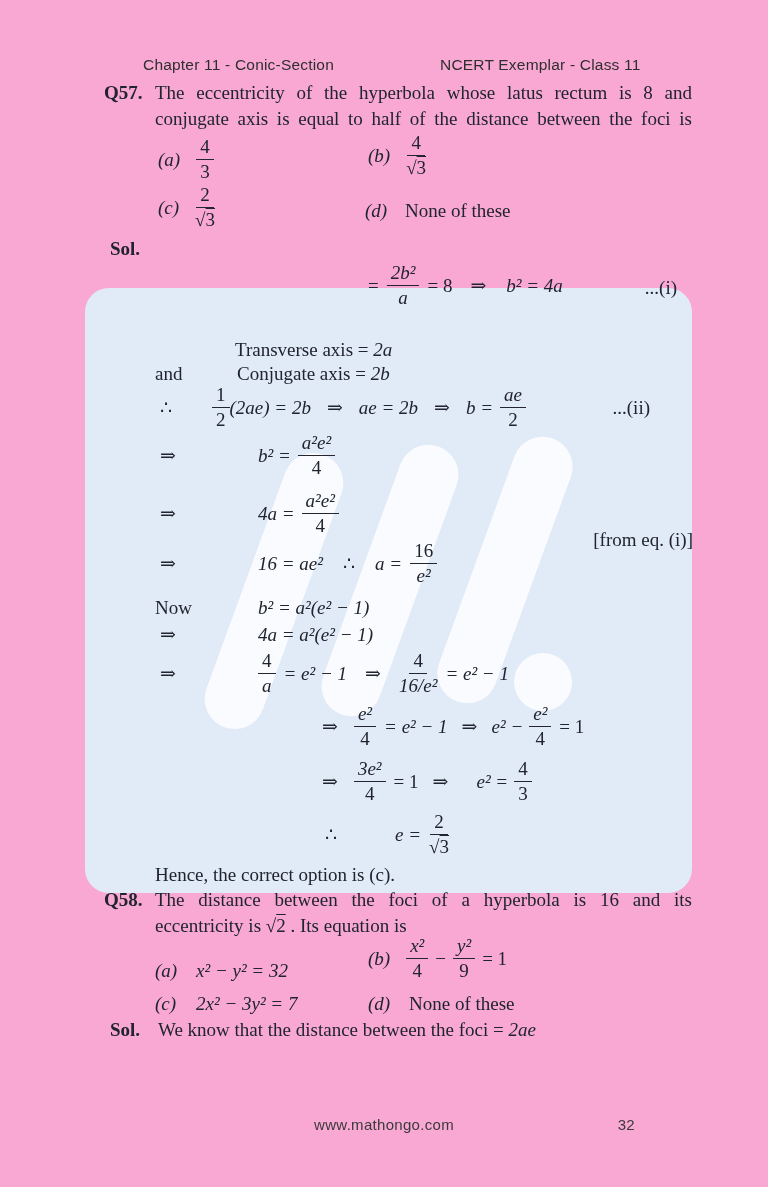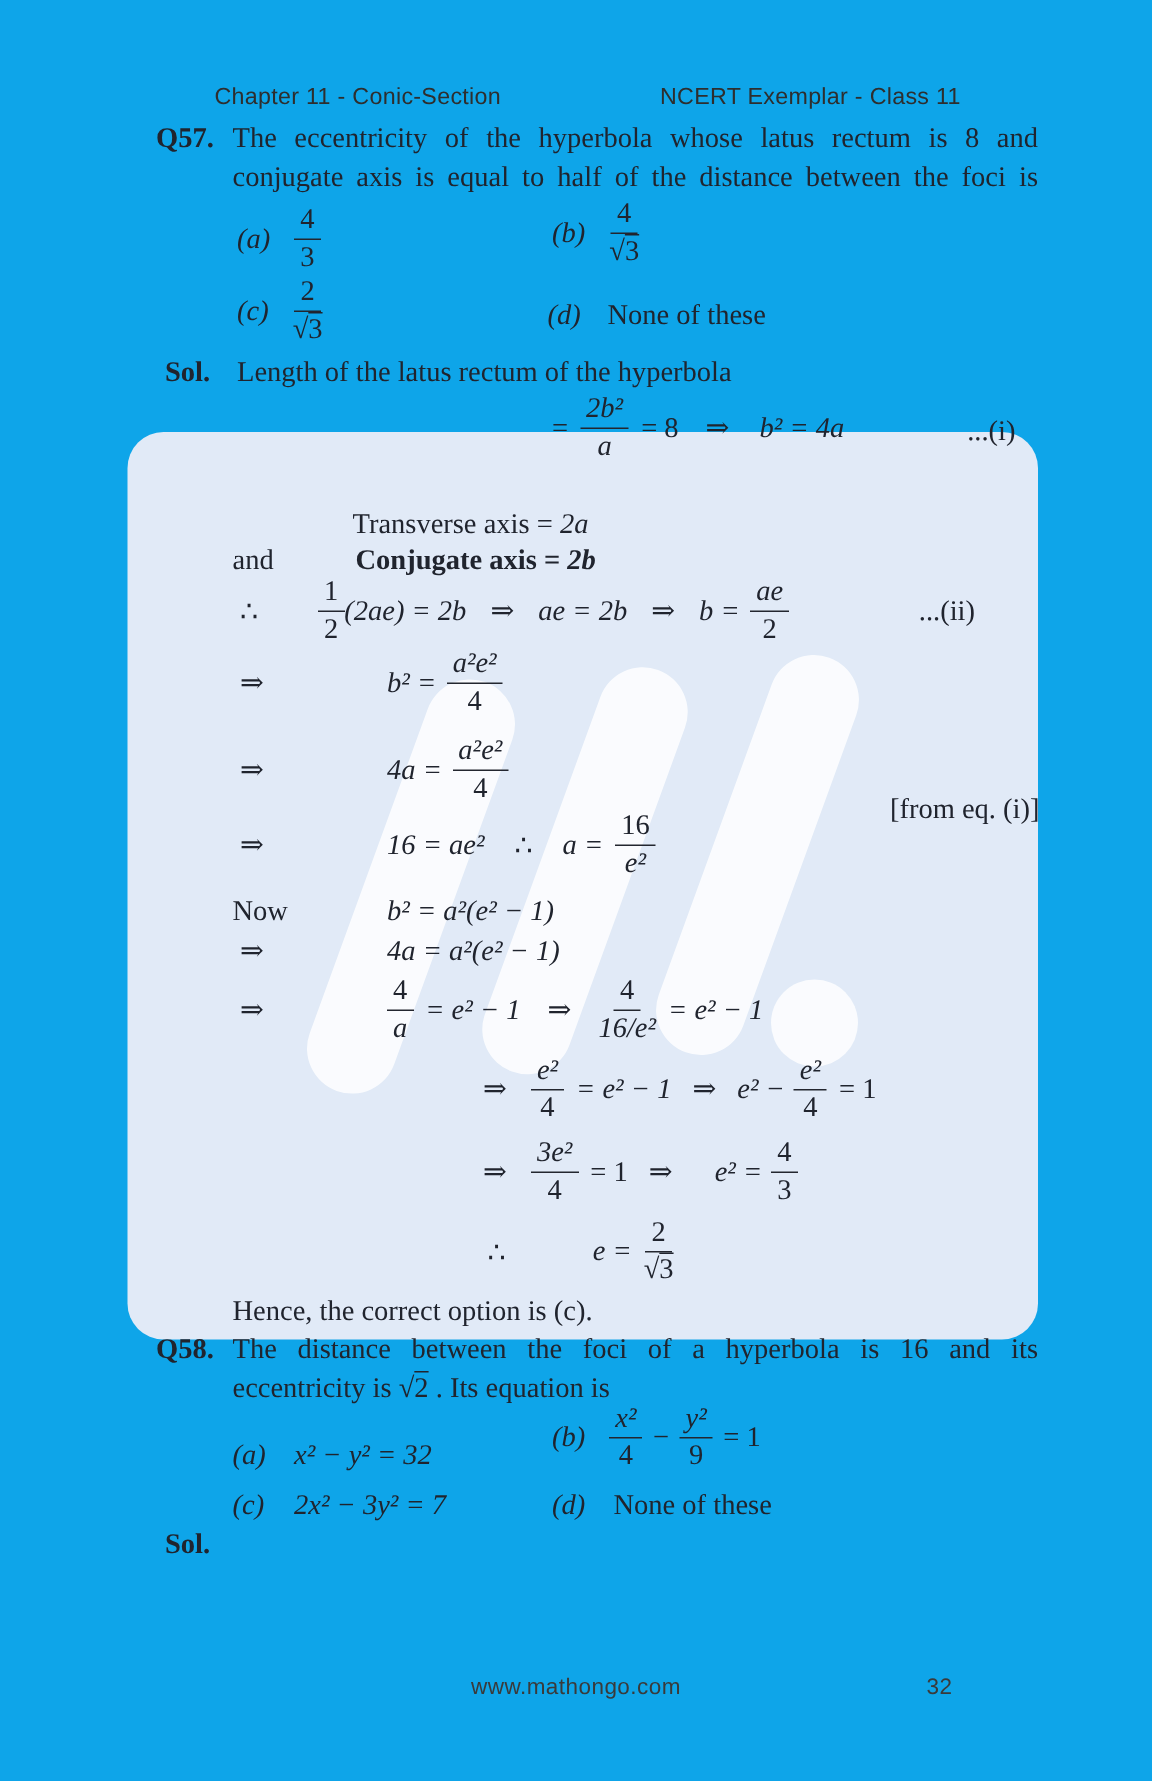--- a/index.html
+++ b/index.html
@@ -1,16 +1,16 @@
 <!DOCTYPE html>
 <html><head>
 <meta charset="utf-8">
 <style>
   html,body{margin:0;padding:0;background:#ffffff;}
-  .page{position:relative;width:768px;height:1187px;background:#0ea5e9;overflow:hidden;
+  .page{position:relative;width:768px;height:1187px;background:#f9a8d4;overflow:hidden;
         font-family:"Liberation Serif","DejaVu Serif",serif;color:#20242e;font-size:19px;}
   .sans{font-family:"Liberation Sans","DejaVu Sans",sans-serif;}
   .b{font-weight:bold;}
   .i{font-style:italic;}
   .hdr{font-size:15.5px;color:#2e2e2e;letter-spacing:.2px;}
   .jl{text-align:justify;text-align-last:justify;line-height:25px;}
   .row{position:absolute;display:flex;align-items:center;white-space:nowrap;}
   .lbl{display:inline-block;}
   .frac{display:inline-flex;flex-direction:column;align-items:center;line-height:22px;font-style:italic;}
   .frac .num{border-bottom:1.5px solid #23262f;padding:0 4px 1px;}
@@ -61,37 +61,36 @@
     <span class="i">(c)</span>
     <span class="frac" style="margin-left:16px;">
       <span class="num up">2</span>
       <span class="den up"><span>√</span><span class="ov">3</span></span>
     </span>
   </div>
   <div class="txt i" style="left:365px;top:198px;">(d)</div>
   <div class="txt" style="left:405px;top:198px;">None of these</div>
 
   <div class="txt b" style="left:110px;top:236px;">Sol.</div>
-  <div class="txt" style="left:158px;top:236px;">Length of the latus rectum of the hyperbola</div>
 
   <div class="row" style="left:368px;top:262px;">
     <span>=</span>
     <span class="frac" style="margin-left:8px;">
       <span class="num">2b²</span>
       <span class="den">a</span>
     </span>
     <span style="margin-left:8px;">= 8</span>
     <span style="margin-left:18px;">⇒</span>
     <span class="i" style="margin-left:20px;">b² = 4a</span>
   </div>
   <div class="note" style="right:91px;top:277px;">...(i)</div>
 
   <div class="txt" style="left:235px;top:337px;"><span>Transverse axis = </span><span class="i">2a</span></div>
   <div class="txt" style="left:155px;top:361px;">and</div>
-  <div class="txt" style="left:237px;top:361px;font-weight:bold;"><span>Conjugate axis = </span><span class="i">2b</span></div>
+  <div class="txt" style="left:237px;top:361px;"><span>Conjugate axis = </span><span class="i">2b</span></div>
 
   <div class="row" style="left:160px;top:384px;">
     <span class="lbl" style="width:52px;">∴</span>
     <span class="frac">
       <span class="num up">1</span>
       <span class="den up">2</span>
     </span>
     <span class="i">(2ae) = 2b</span>
     <span style="margin-left:16px;">⇒</span>
     <span class="i" style="margin-left:16px;">ae = 2b</span>
@@ -220,17 +219,18 @@
     </span>
     <span style="margin-left:7px;">= 1</span>
   </div>
 
   <div class="txt i" style="left:155px;top:991px;">(c)</div>
   <div class="txt i" style="left:196px;top:991px;">2x² − 3y² = 7</div>
   <div class="txt i" style="left:368px;top:991px;">(d)</div>
   <div class="txt" style="left:409px;top:991px;">None of these</div>
 
   <div class="txt b" style="left:110px;top:1017px;">Sol.</div>
+  <div class="txt" style="left:158px;top:1017px;"><span>We know that the distance between the foci = </span><span class="i">2ae</span></div>
 
   <div class="txt sans ftr" style="left:0;top:1112px;width:768px;text-align:center;">www.mathongo.com</div>
   <div class="txt sans ftr" style="right:133px;top:1112px;left:auto;">32</div>
 
 </div>
 
 </body></html>

